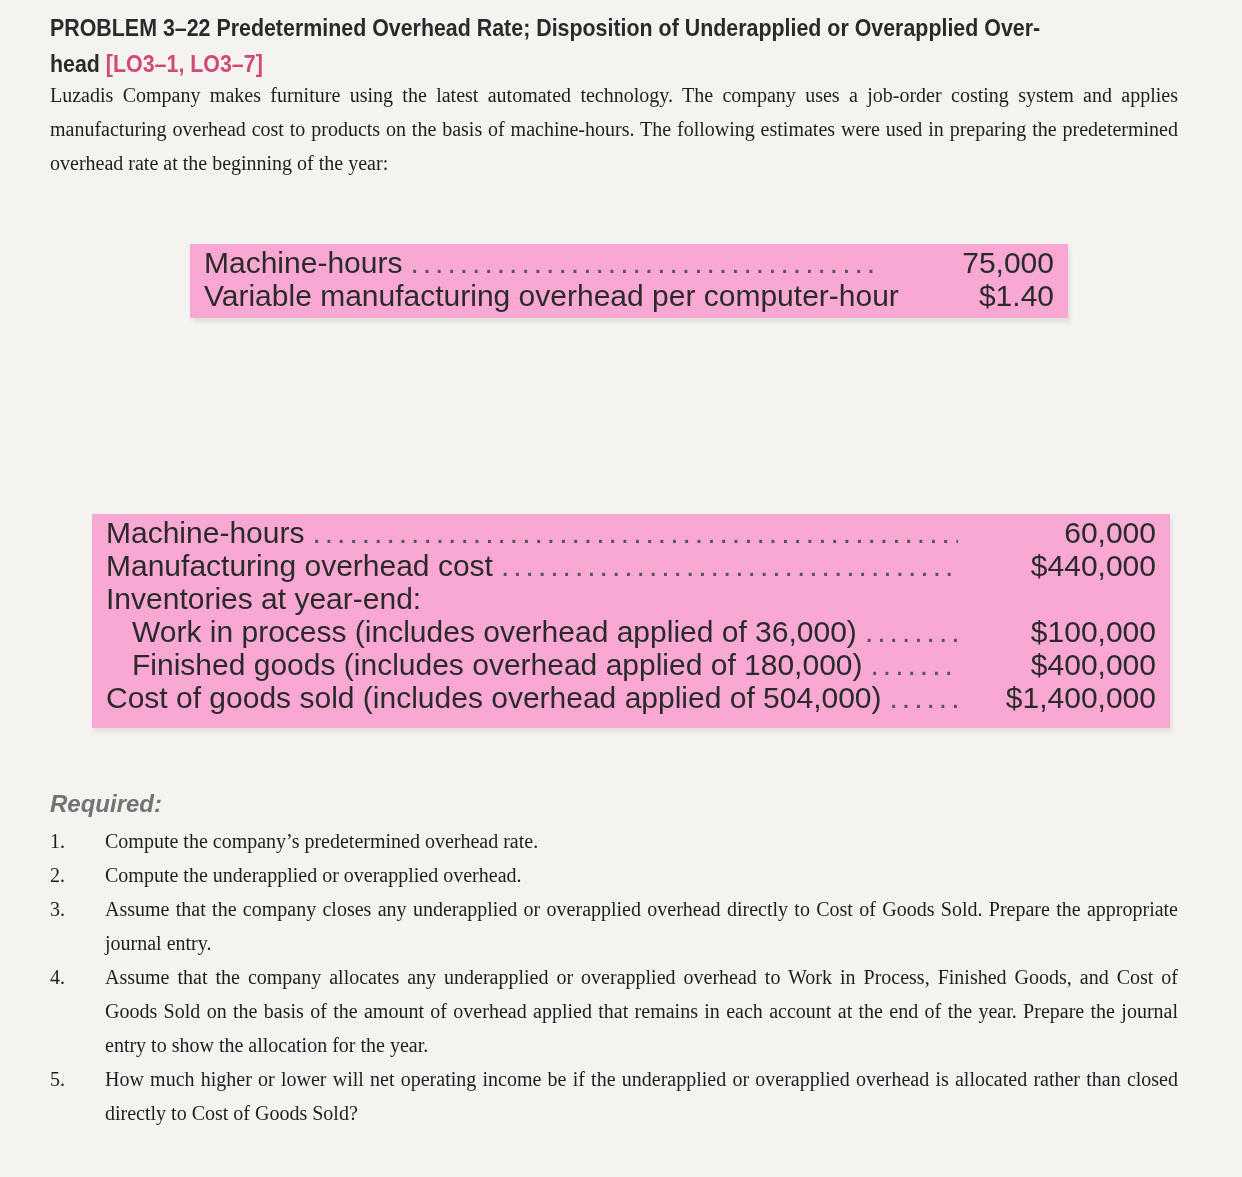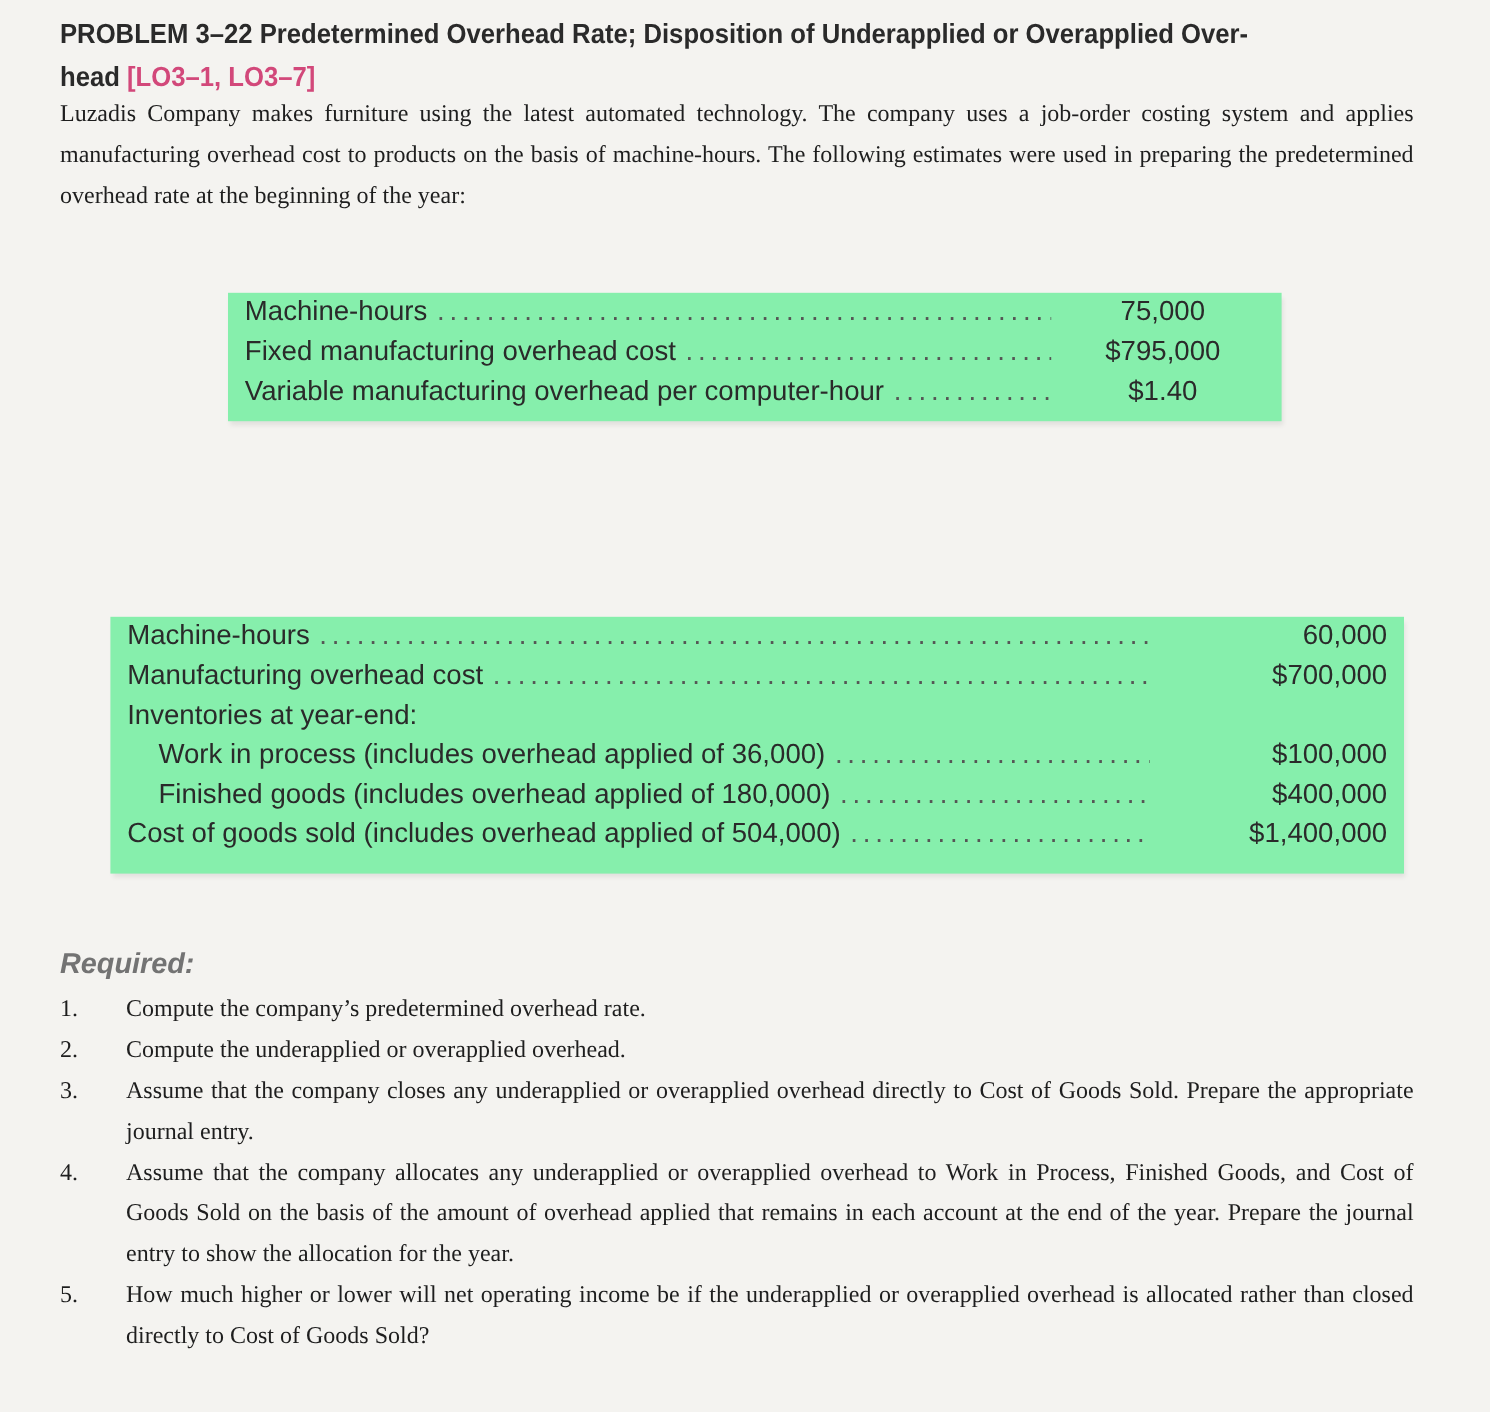--- a/index.html
+++ b/index.html
@@ -17,32 +17,32 @@
   }
   .title .lo { color: #d2487a; font-weight: bold; }
   .serif {
     font-family: "Liberation Serif", serif; font-size: 20px; line-height: 34px;
     color: #1e1e1e;
   }
   .intro { position: absolute; left: 50px; top: 78px; width: 1128px; text-align: justify; }
   .para2 { position: absolute; left: 50px; top: 381px; width: 1128px; text-align: justify; text-indent: 57px; }
   .tbl {
     position: absolute;
-    font-family: "Liberation Sans", sans-serif; font-size: 23px; color: #2a2a2a;
-    background: #86efac;
+    font-family: "Liberation Sans", sans-serif; font-size: 30px; color: #2a2a2a;
+    background: #f9a8d4;
   }
   .tbl1 { left: 190px; top: 244px; width: 850px; padding: 2px 14px 6px 14px; box-shadow: 2px 4px 4px rgba(0,0,0,0.08); }
   .tbl2 { left: 92px; top: 514px; width: 1050px; padding: 2px 14px 14px 14px; box-shadow: 2px 4px 4px rgba(0,0,0,0.08); }
   .row { display: flex; align-items: baseline; height: 33px; }
   .row .label { white-space: nowrap; }
   .row .dots { flex: 1; overflow: hidden; white-space: nowrap; letter-spacing: 4px; margin: 0 8px; color: #555; }
   .row .dots::after { content: "...................................................................................................................................."; }
   .row .value { text-align: right; white-space: nowrap; }
   .tbl1 .dots { max-width: none; }
-  .tbl1 .value-col { width: 170px; text-align: center; }
+  .tbl1 .value-col { width: 170px; }
   .tbl2 .value-col { width: 190px; }
   .indent { padding-left: 26px; }
   .nodots .dots::after { content: ""; }
   .required-head {
     position: absolute; left: 50px; top: 790px;
     font-family: "Liberation Sans", sans-serif; font-weight: bold; font-style: italic;
     font-size: 24px; color: #737373;
   }
   .req-list { position: absolute; left: 50px; top: 824px; width: 1128px; margin: 0; padding: 0; list-style: none; }
   .req-list li { display: flex; }
@@ -62,42 +62,37 @@
 
   <div class="serif intro">Luzadis Company makes furniture using the latest automated technology. The company uses a job-order costing system and applies manufacturing overhead cost to products on the basis of machine-hours. The following estimates were used in preparing the predetermined overhead rate at the beginning of the year:</div>
 
   <div class="tbl tbl1">
     <div class="row">
       <span class="label">Machine-hours</span>
       <span class="dots"></span>
       <span class="value value-col">75,000</span>
     </div>
     <div class="row">
-      <span class="label">Fixed manufacturing overhead cost</span>
-      <span class="dots"></span>
-      <span class="value value-col">$795,000</span>
-    </div>
-    <div class="row">
       <span class="label">Variable manufacturing overhead per computer-hour</span>
       <span class="dots"></span>
       <span class="value value-col">$1.40</span>
     </div>
   </div>
 
 
   <div class="tbl tbl2">
     <div class="row">
       <span class="label">Machine-hours</span>
       <span class="dots"></span>
       <span class="value value-col">60,000</span>
     </div>
     <div class="row">
       <span class="label">Manufacturing overhead cost</span>
       <span class="dots"></span>
-      <span class="value value-col">$700,000</span>
+      <span class="value value-col">$440,000</span>
     </div>
     <div class="row nodots">
       <span class="label">Inventories at year-end:</span>
       <span class="dots"></span>
       <span class="value value-col"></span>
     </div>
     <div class="row indent">
       <span class="label">Work in process (includes overhead applied of 36,000)</span>
       <span class="dots"></span>
       <span class="value value-col">$100,000</span>

